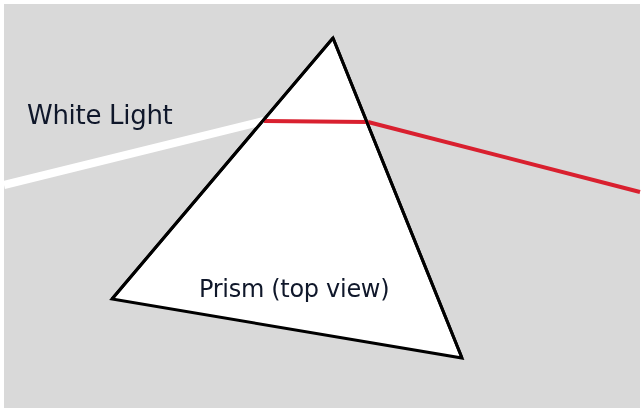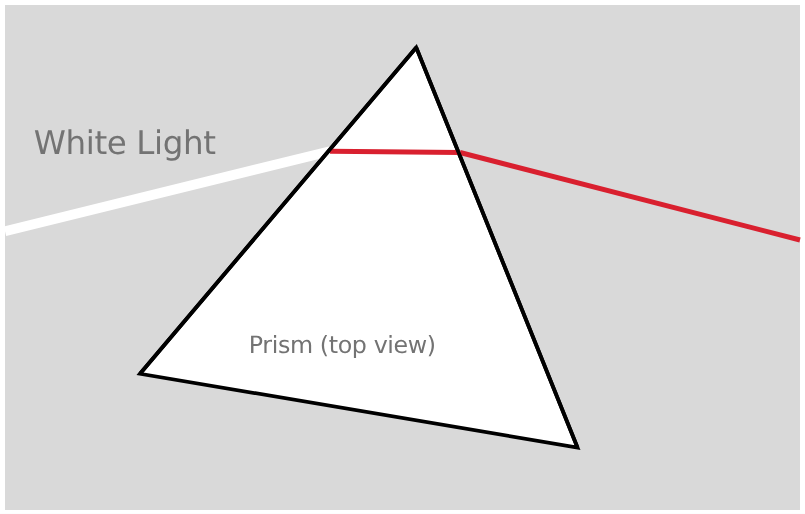--- a/index.html
+++ b/index.html
@@ -5,26 +5,26 @@
     html, body { margin: 0; padding: 0; background: #ffffff; }
     body { width: 644px; height: 411px; position: relative; overflow: hidden; }
     .canvas {
       position: absolute; left: 4px; top: 4px; width: 636px; height: 404px;
       background: #d9d9d9;
     }
     svg.scene { position: absolute; left: 0; top: 0; }
     .label {
       position: absolute;
       font-family: "DejaVu Sans", "Liberation Sans", sans-serif;
-      color: #737373;
+      color: #0f172a;
       white-space: nowrap;
       letter-spacing: -0.3px;
     }
     .label-white { left: 27px; top: 100px; font-size: 26px; }
-    .label-prism { left: 199px; top: 265px; font-size: 19px; }
+    .label-prism { left: 199px; top: 275px; font-size: 24px; }
   </style>
 </head>
 <body>
 
 <div class="canvas"></div>
 
 <svg class="scene" width="644" height="411" viewBox="0 0 644 411">
   <line x1="4" y1="185" x2="264" y2="121" stroke="#ffffff" stroke-width="8" stroke-linecap="butt"></line>
   <polygon points="333,38 112,299 462,358" fill="#ffffff" stroke="#000000" stroke-width="3" stroke-linejoin="miter"></polygon>
   <line x1="264" y1="121" x2="368" y2="122" stroke="#d9202f" stroke-width="4"></line>

